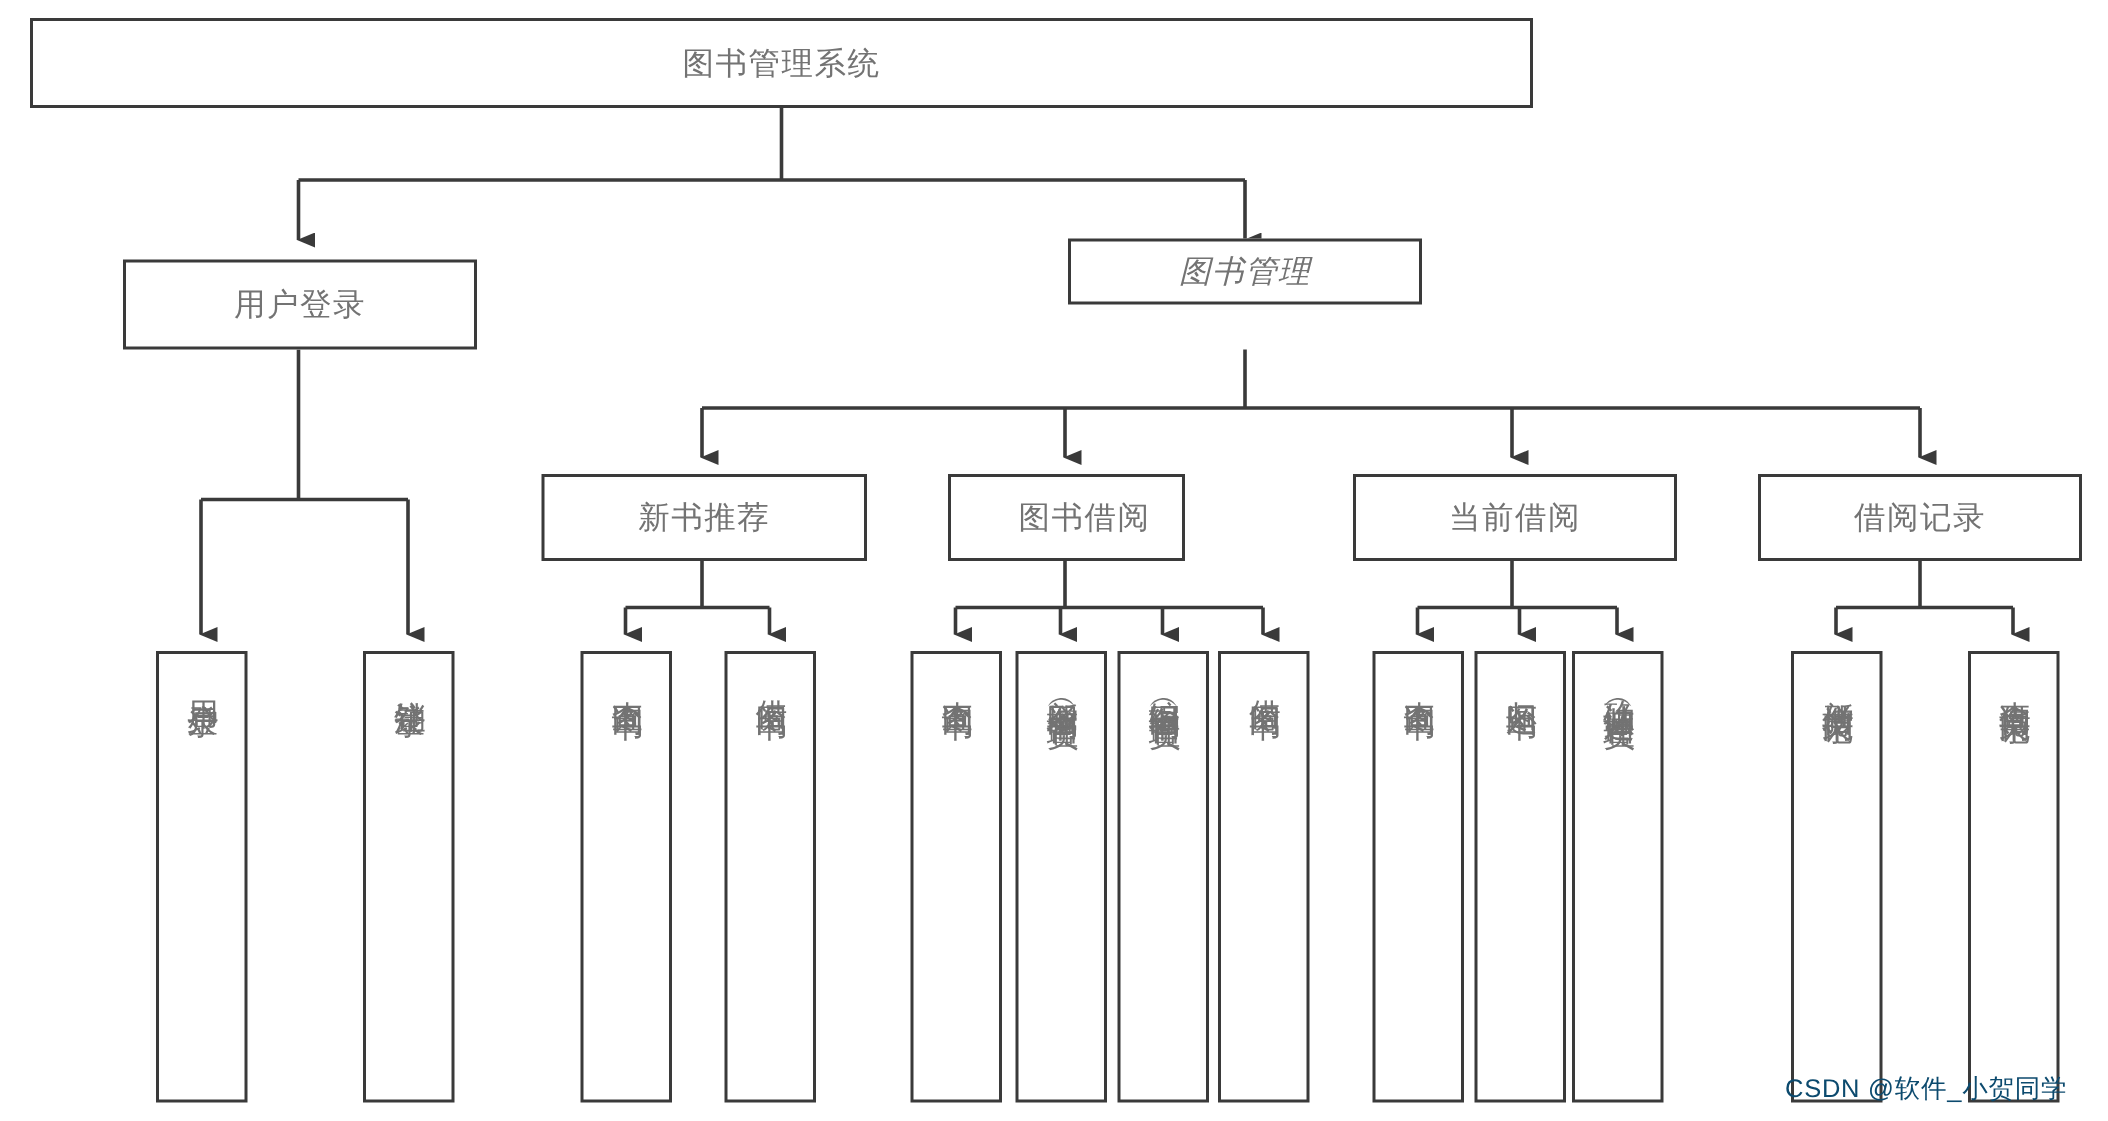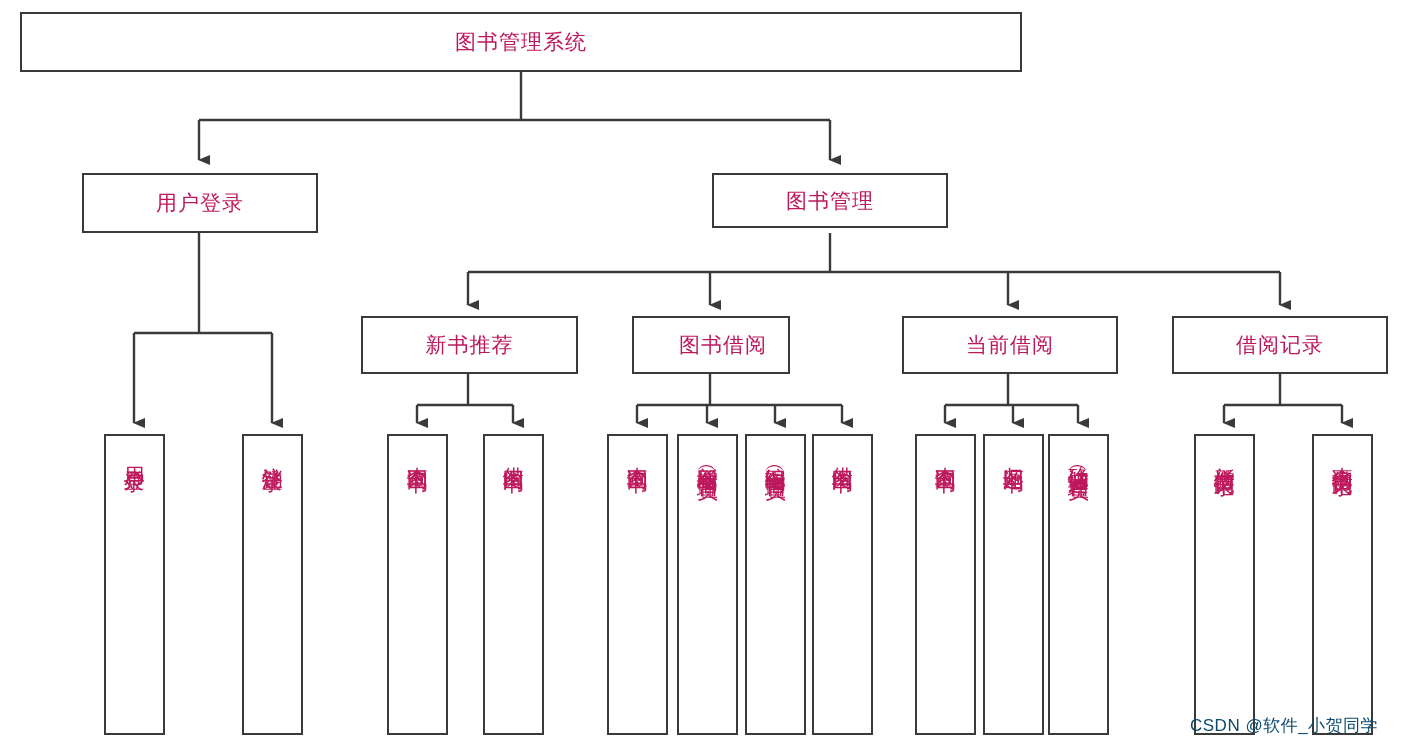--- a/index.html
+++ b/index.html
@@ -28,21 +28,21 @@
     position: absolute;
     box-sizing: border-box;
     border: 2px solid #3a3a3a;
     background: #ffffff;
     display: flex;
     align-items: center;
     justify-content: center;
     z-index: 5;
   }
   .node .lbl {
-    color: #be185d;
+    color: #737373;
     font-size: 21px;
     letter-spacing: 1px;
     white-space: nowrap;
   }
   .node.vert {
     align-items: flex-start;
     padding-top: 14px;
   }
   .node.vert .lbl {
     writing-mode: vertical-rl;
@@ -118,21 +118,21 @@
     </g>
   </svg>
 
   <div class="node" style="left:20px; top:12px; width:1002px; height:60px;">
     <span class="lbl">图书管理系统</span>
   </div>
 
   <div class="node" style="left:82px; top:173px; width:236px; height:60px;">
     <span class="lbl">用户登录</span>
   </div>
-  <div class="node" style="left:712px; top:173px; width:236px; height:55px;">
+  <div class="node" style="left:712px; top:159px; width:236px; height:44px;font-style:italic;">
     <span class="lbl">图书管理</span>
   </div>
 
   <div class="node" style="left:361px; top:316px; width:217px; height:58px;text-align:center;">
     <span class="lbl">新书推荐</span>
   </div>
   <div class="node" style="left:632px; top:316px; width:158px; height:58px;padding-left:24px;">
     <span class="lbl">图书借阅</span>
   </div>
   <div class="node" style="left:902px; top:316px; width:216px; height:58px;">

